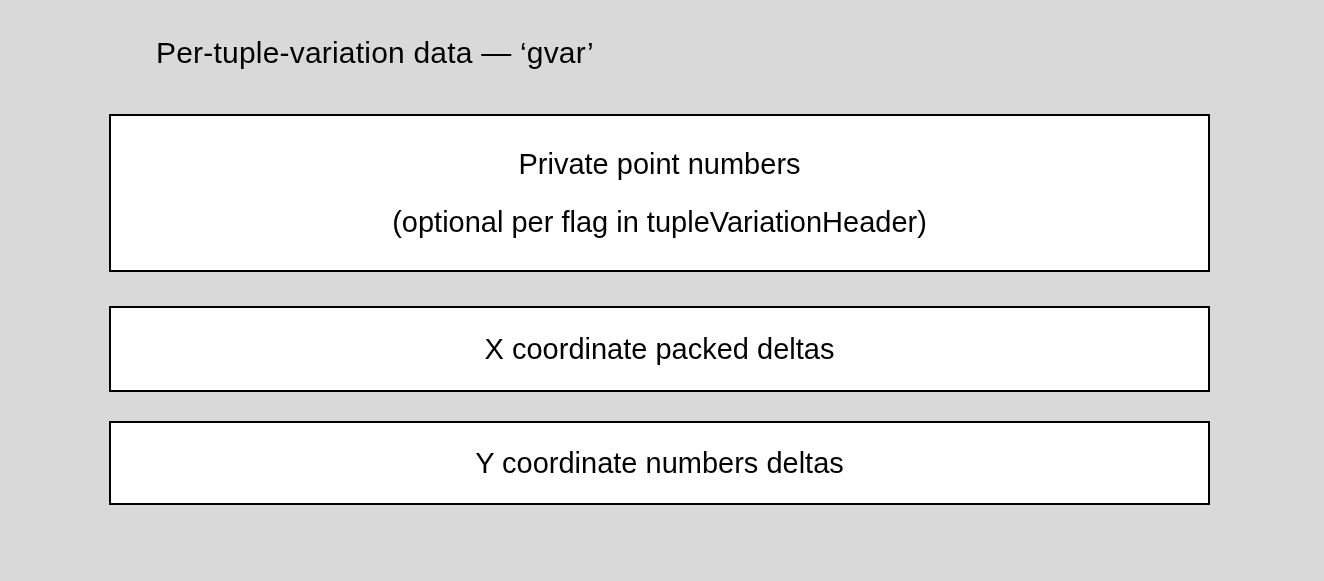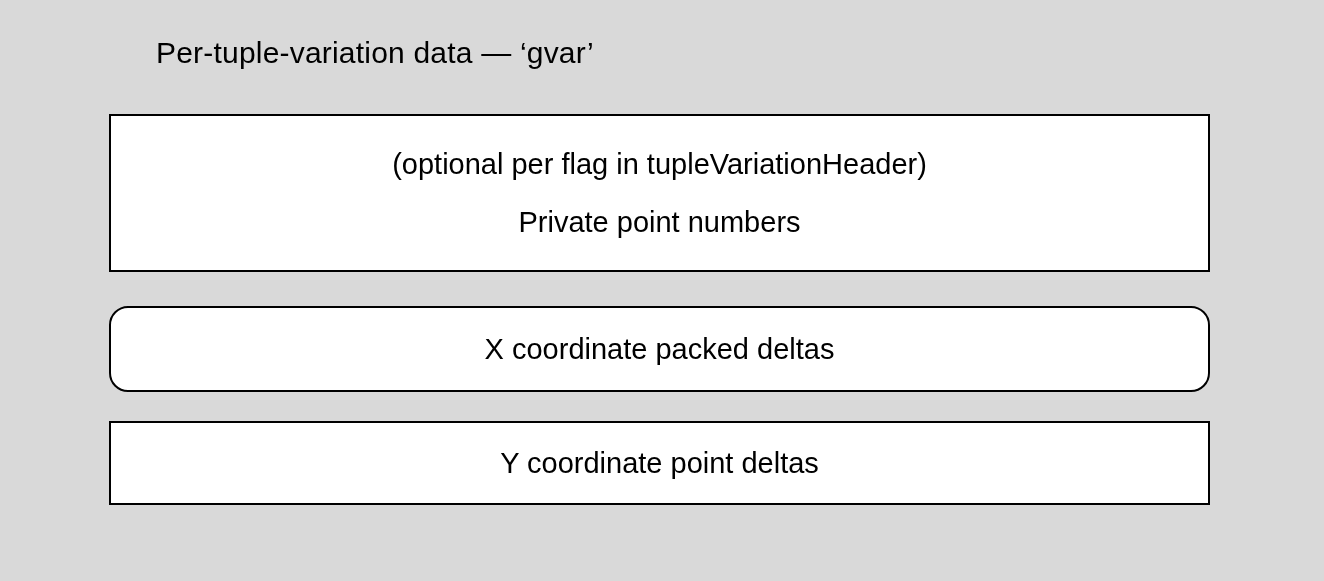--- a/index.html
+++ b/index.html
@@ -47,38 +47,37 @@
     line-height: 58px;
     white-space: nowrap;
   }
   .box-private {
     top: 114px;
     height: 158px;
   }
   .box-x {
     top: 306px;
     height: 86px;
-    border-radius: 19px;
   }
   .box-y {
     top: 421px;
     height: 84px;
   }
 </style>
 </head>
 <body>
 
 <div>
   <div class="title">Per-tuple-variation data — ‘gvar’</div>
 
   <div class="box box-private">
+    <div class="line">Private point numbers</div>
     <div class="line">(optional per flag in tupleVariationHeader)</div>
-    <div class="line">Private point numbers</div>
   </div>
 
   <div class="box box-x">
     <div class="line">X coordinate packed deltas</div>
   </div>
 
   <div class="box box-y">
-    <div class="line">Y coordinate point deltas</div>
+    <div class="line">Y coordinate numbers deltas</div>
   </div>
 </div>
 
 </body></html>

